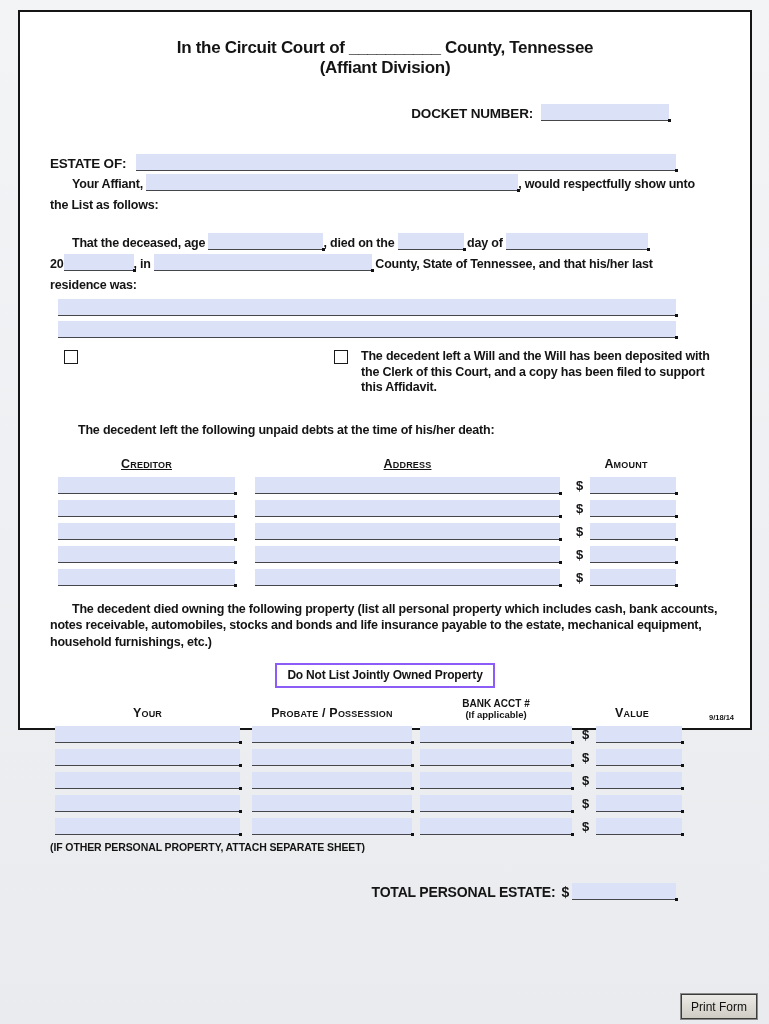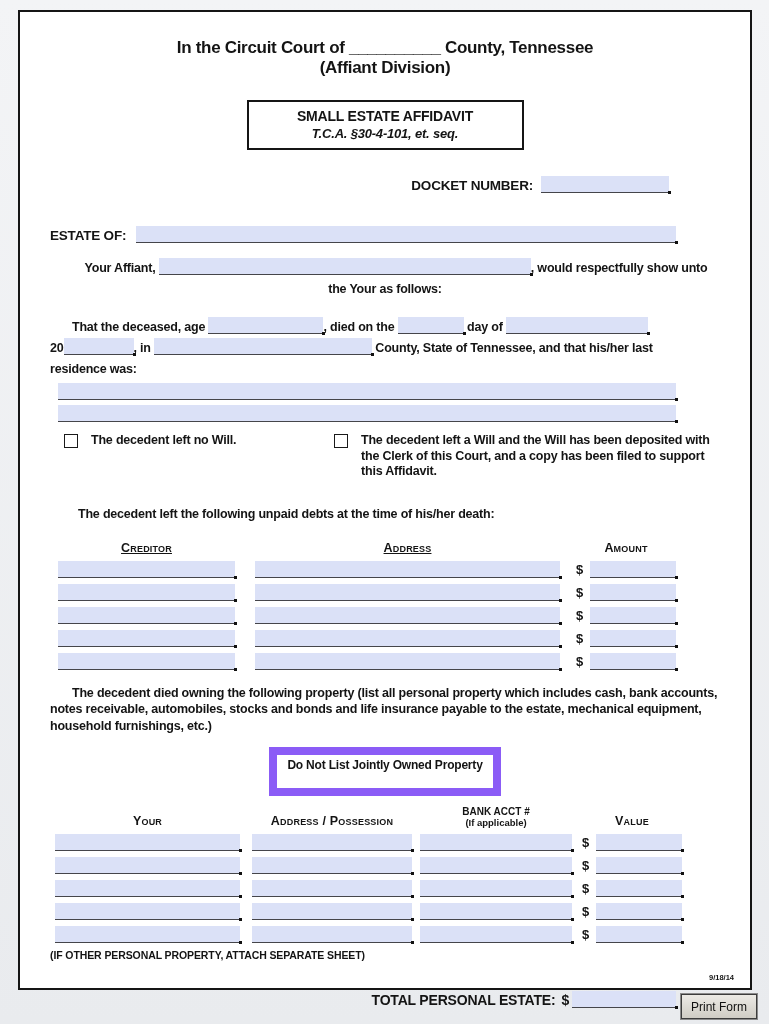--- a/index.html
+++ b/index.html
@@ -6,21 +6,21 @@
   html,body { width:769px; height:1024px; }
   body {
     position:relative;
     background:linear-gradient(#f3f4f6, #e9ebee);
     font-family:"Liberation Sans", sans-serif;
     color:#141414;
     overflow:hidden;
   }
   .sheet {
     position:absolute; left:18px; top:10px;
-    width:734px; height:980px;
+    width:734px; height:720px;
     background:#fff;
     border:2px solid #151515;
   }
   .content {
     padding:26px 30px 0 30px;
     font-size:12.5px; font-weight:bold; letter-spacing:-0.2px;
   }
   
   .title { text-align:center; font-size:17px; font-weight:bold; line-height:20px; letter-spacing:-0.3px; }
   .form-box {
@@ -42,21 +42,21 @@
     width:3px; height:3px; background:#111;
   }
   .block-field { display:block; }
   
   .docket-row { margin:26px 51px 0 0; text-align:right; font-size:13.5px; }
   .docket-row .field { width:128px; margin-left:8px; }
   .estate-row { margin:33px 44px 0 0; font-size:13.5px; display:flex; align-items:flex-end; }
   .estate-row .field { flex:1; margin-left:10px; }
   
   .para { line-height:21px; }
-  .affiant-para { margin:15px 0 0 0; text-indent:0;text-align:center; }
+  .affiant-para { margin:3px 0 0 0; text-indent:0; }
   .indent { display:inline-block; width:22px; }
   .affiant-para .field { width:372px; }
   .death-para { margin-top:17px; }
   .f-age { width:115px; } .f-day { width:66px; } .f-month { width:142px; }
   .f-year { width:70px; } .f-county { width:218px; }
   .residence-fields { margin:3px 44px 0 8px; }
   .residence-fields .field { width:100%; margin-bottom:5px; }
   
   .will-row { display:flex; margin:11px 0 0 14px; }
   .checkbox {
@@ -77,22 +77,22 @@
   .t1-row .c1 { width:177px; }
   .t1-row .c2 { width:305px; margin-left:20px; }
   .amount-group { margin-left:auto; display:flex; align-items:flex-end; }
   .dollar { font-weight:bold; font-size:13px; margin-right:7px; line-height:17px; }
   .amount-group .field { width:86px; }
   .footnote { font-size:10.5px; margin-top:5px; letter-spacing:-0.1px; }
   
   .property-intro { margin-top:15px; text-indent:22px; line-height:16.5px; }
   .notice-wrap { text-align:center; margin-top:13px; }
   .notice-box {
-    display:inline-block; border:8px solid #8b5cf6;
-    font-size:12px; padding:3px 10px 16px 10px;
+    display:inline-block; border:2px solid #8b5cf6;
+    font-size:12px; padding:3px 10px 4px 10px;
   }
   .t2-head { display:flex; align-items:flex-end; margin:10px 38px 6px 5px; font-size:12.5px; }
   .t2-head .h-item { width:185px; text-align:center; }
   .t2-head .h-loc  { width:160px; margin-left:12px; text-align:center; }
   .t2-head .h-bank { width:152px; margin-left:8px; text-align:center; font-size:10px; letter-spacing:0; }
   .t2-head .h-bank .bank-l2 { font-size:9.5px; }
   .t2-head .h-value { margin-left:auto; width:100px; text-align:center; }
   .t2-row { display:flex; align-items:flex-end; margin:0 38px 6px 5px; }
   .t2-row .c1 { width:185px; }
   .t2-row .c2 { width:160px; margin-left:12px; }
@@ -119,38 +119,34 @@
 <body>
 
 <div class="sheet">
   <div class="content">
 
     <div class="title">
       <div>In the Circuit Court of __________ County, Tennessee</div>
       <div>(Affiant Division)</div>
     </div>
 
-    <div class="form-box">
-      <div class="fb-line1">SMALL ESTATE AFFIDAVIT</div>
-      <div class="fb-line2">T.C.A. §30-4-101, et. seq.</div>
-    </div>
 
     <div class="docket-row">
       <span>DOCKET NUMBER:</span><span class="field"></span>
     </div>
 
     <div class="estate-row">
       <span>ESTATE OF:</span>
         <span class="field"></span>
     </div>
 
     <div class="para affiant-para">
       <span class="indent"></span><span>Your Affiant,</span>
       <span class="field"></span><span>, would respectfully show unto</span><br>
-      <span>the Your as follows:</span>
+      <span>the List as follows:</span>
     </div>
 
     <div class="para death-para">
       <span class="indent"></span><span>That the deceased, age</span>
       <span class="field f-age"></span><span>, died on the</span>
       <span class="field f-day"></span>
       <span>day of</span>
       <span class="field f-month"></span><br>
       <span>20</span><span class="field f-year"></span><span>, in</span>
       <span class="field f-county"></span>
@@ -159,21 +155,20 @@
     </div>
 
     <div class="residence-fields">
       <span class="field block-field"></span>
       <span class="field block-field"></span>
     </div>
 
     <div class="will-row">
       <div class="will-opt1">
         <div class="checkbox"></div>
-        <div class="cb-label">The decedent left no Will.</div>
       </div>
       <div class="will-opt2">
         <div class="checkbox"></div>
         <div class="cb-label">The decedent left a Will and the Will has been deposited with the Clerk of this Court, and a copy has been filed to support this Affidavit.</div>
       </div>
     </div>
 
     <div class="debts-intro">The decedent left the following unpaid debts at the time of his/her death:</div>
 
     <div class="t1-head">
@@ -225,21 +220,21 @@
 
 
     <div class="property-intro">The decedent died owning the following property (list all personal property which includes cash, bank accounts, notes receivable, automobiles, stocks and bonds and life insurance payable to the estate, mechanical equipment, household furnishings, etc.)</div>
 
     <div class="notice-wrap">
       <span class="notice-box">Do Not List Jointly Owned Property</span>
     </div>
 
     <div class="t2-head">
       <span class="h-item sc">Your</span>
-      <span class="h-loc sc">Address / Possession</span>
+      <span class="h-loc sc">Probate / Possession</span>
       <span class="h-bank">
         <div>BANK ACCT #</div>
         <div class="bank-l2">(If applicable)</div>
       </span>
       <span class="h-value sc">Value</span>
     </div>
 
     <div class="t2-row">
       <span class="field c1"></span>
       <span class="field c2"></span>

